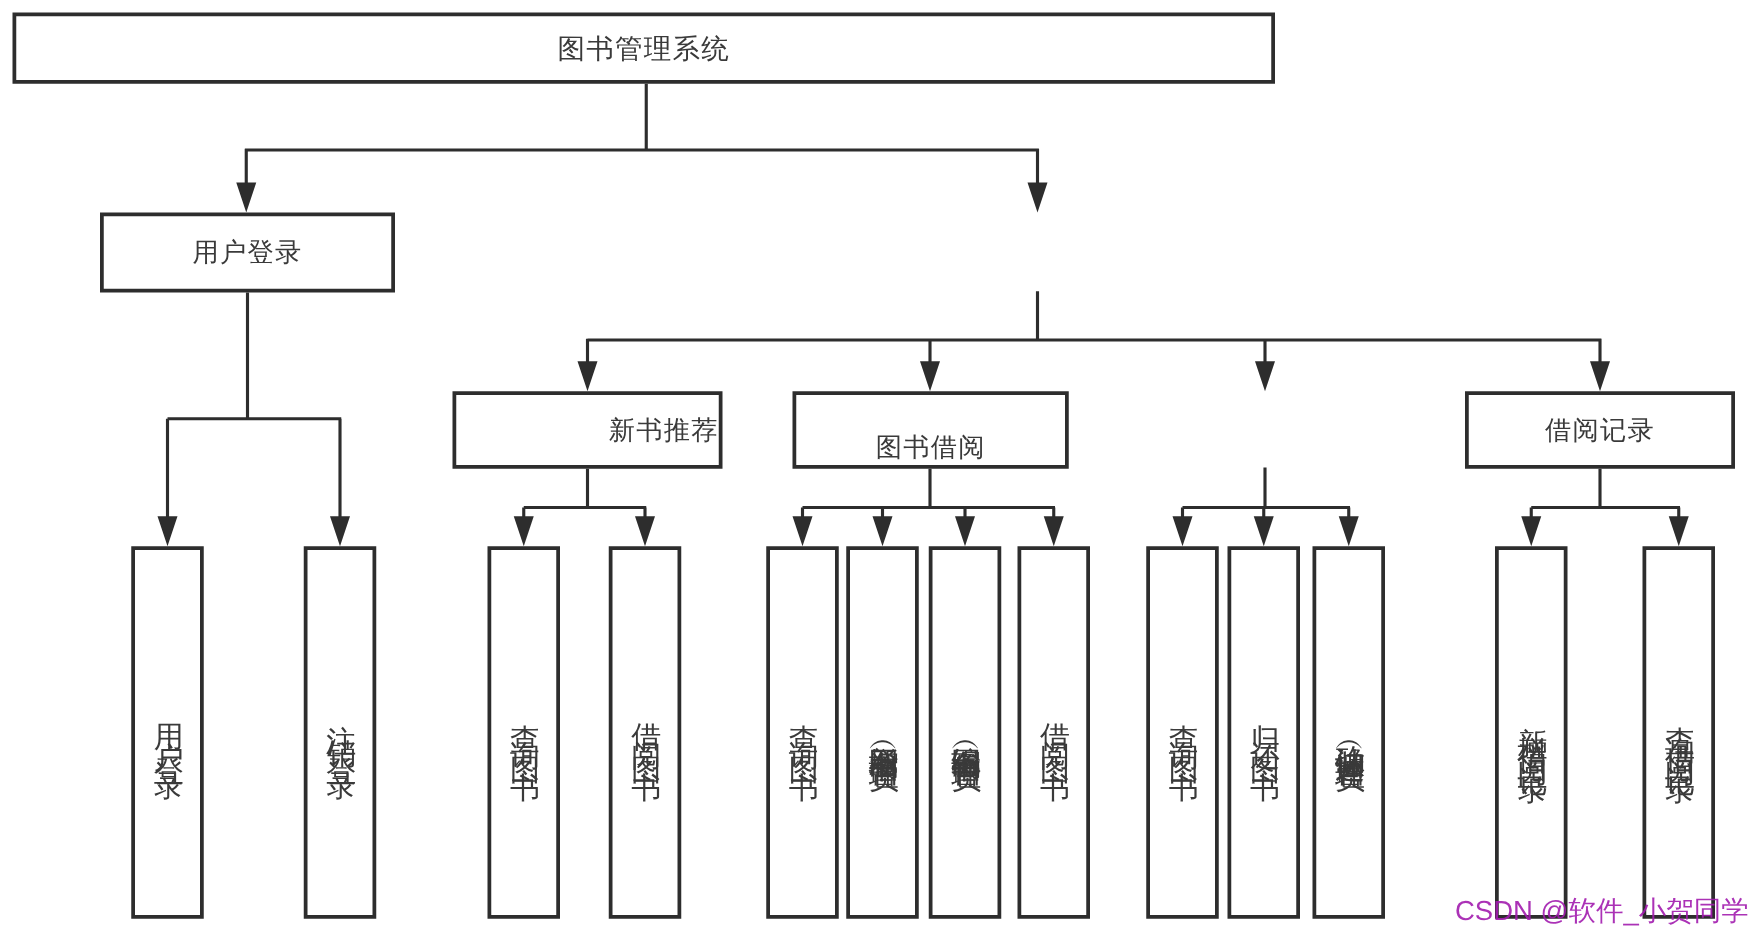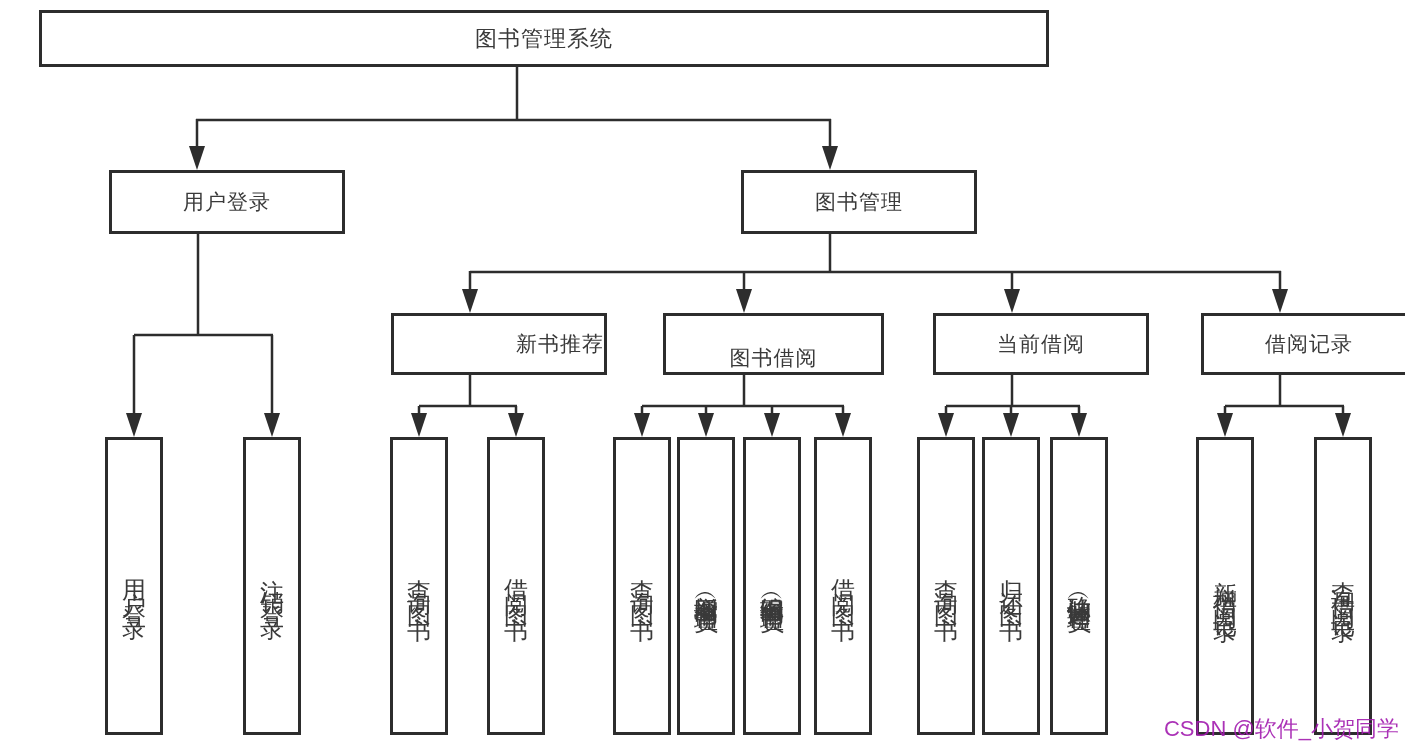--- a/index.html
+++ b/index.html
@@ -22,21 +22,21 @@
   }
   .box {
     position: absolute;
     background: #ffffff;
     border: 3px solid #2d2d2d;
     display: flex;
     align-items: center;
     justify-content: center;
     color: #3a3a3a;
   }
-  .box.h { font-size: 21px; letter-spacing: 1px; margin-left: 29px; }
+  .box.h { font-size: 21px; letter-spacing: 1px; }
   .box.root { left: 10px; top: 10px; width: 1010px; height: 57px; font-size: 22px; }
   .box.b2a { left: 80px;  top: 170px; width: 236px; height: 64px; }
   .box.b2b { left: 712px; top: 170px; width: 236px; height: 64px; }
   .box.m1 { left: 362px;  top: 313px; width: 216px; height: 62px; justify-content: flex-end; }
   .box.m2 { left: 634px;  top: 313px; width: 221px; height: 62px; align-items: flex-end; }
   .box.m3 { left: 904px;  top: 313px; width: 216px; height: 62px; }
   .box.m4 { left: 1172px; top: 313px; width: 216px; height: 62px; }
   .leaf {
     position: absolute;
     top: 437px;
@@ -112,32 +112,26 @@
     </g>
   </svg>
 
   <div class="box root h">
     <span>图书管理系统</span>
   </div>
 
   <div class="box b2a h">
     <span>用户登录</span>
   </div>
-  <div class="box b2b h">
-    <span>图书管理</span>
-  </div>
 
   <div class="box m1 h">
     <span>新书推荐</span>
   </div>
   <div class="box m2 h">
     <span>图书借阅</span>
-  </div>
-  <div class="box m3 h">
-    <span>当前借阅</span>
   </div>
   <div class="box m4 h">
     <span>借阅记录</span>
   </div>
 
   <div class="leaf lf1 sp-wide">
     <span>用户登录</span>
   </div>
   <div class="leaf lf2 sp-wide">
     <span>注销登录</span>

